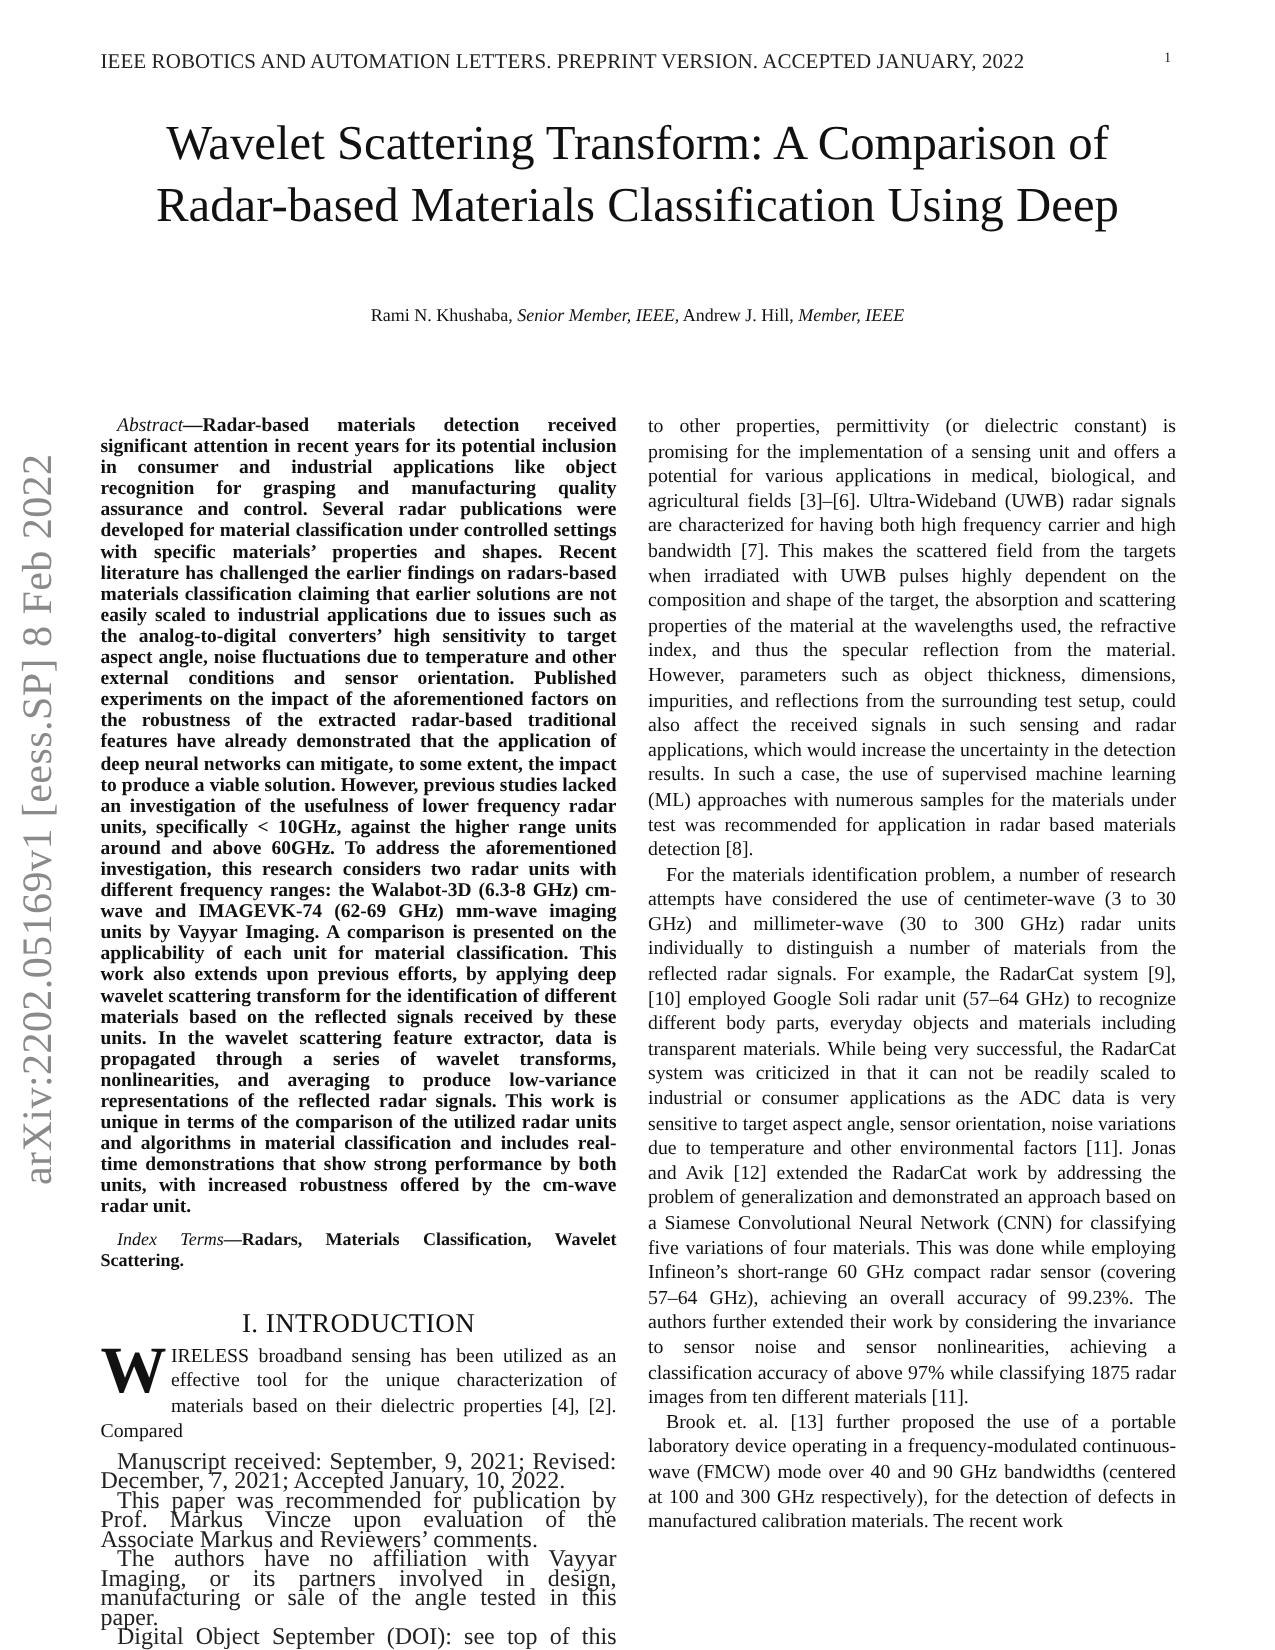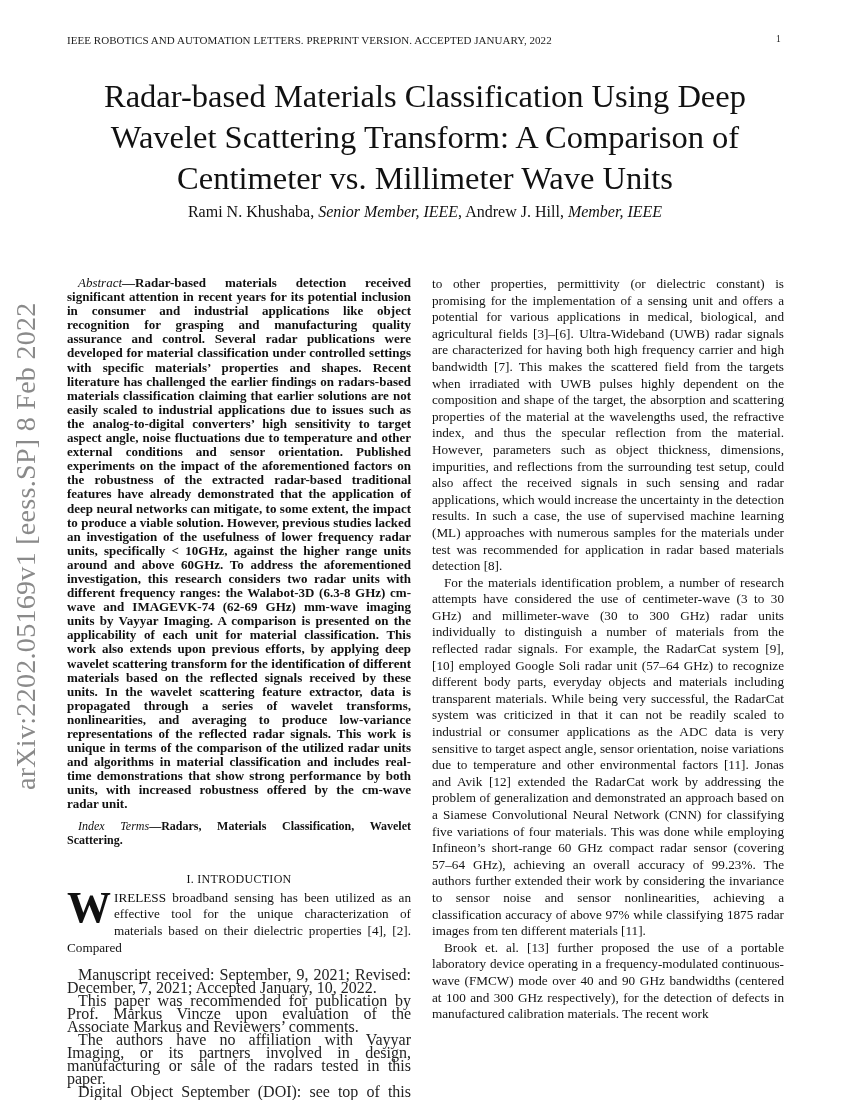--- a/index.html
+++ b/index.html
@@ -12,21 +12,21 @@
       height: 1100px;
       position: relative;
       overflow: hidden;
       font-family: "Liberation Serif", "DejaVu Serif", serif;
       color: #111111;
     }
     .running-header {
       position: absolute;
       top: 34px;
       left: 67px;
-      font-size: 11px;
+      font-size: 14px;
       letter-spacing: 0.05px;
       color: #222;
     }
     .page-number {
       position: absolute;
       top: 34px;
       left: 776px;
       font-size: 9.5px;
       color: #222;
     }
@@ -42,21 +42,21 @@
       margin: 0;
       color: #111;
     }
     .title span { display: block; }
     .authors {
       position: absolute;
       top: 203px;
       left: 40px;
       width: 770px;
       text-align: center;
-      font-size: 16px;
+      font-size: 12px;
       color: #111;
     }
     .authors i { font-style: italic; }
     .arxiv-stamp {
       position: absolute;
       left: 10px;
       top: 790px;
       transform-origin: 0 0;
       transform: rotate(-90deg);
       font-size: 28px;
@@ -96,21 +96,21 @@
       text-align: justify;
       text-indent: 11px;
       margin: 7px 0 0 0;
     }
     .index-terms .lead {
       font-style: italic;
       font-weight: normal;
     }
     .section-heading {
       text-align: center;
-      font-size: 12px;
+      font-size: 18px;
       letter-spacing: 0.3px;
       margin: 25px 0 3px 0;
       font-weight: normal;
     }
     .body-text {
       font-size: 13.2px;
       line-height: 16.6px;
       text-align: justify;
       margin: 0;
     }
@@ -147,44 +147,43 @@
   </style>
 </head>
 <body>
 
 <div class="running-header">IEEE ROBOTICS AND AUTOMATION LETTERS. PREPRINT VERSION. ACCEPTED JANUARY, 2022</div>
 <div class="page-number">1</div>
 
 <div class="arxiv-stamp">arXiv:2202.05169v1  [eess.SP]  8 Feb 2022</div>
 
 <h1 class="title">
+  <span>Wavelet Scattering Transform: A Comparison of</span>
   <span>Radar-based Materials Classification Using Deep</span>
-  <span>Wavelet Scattering Transform: A Comparison of</span>
-  <span>Centimeter vs. Millimeter Wave Units</span>
 </h1>
 
 <div class="authors">
   <span>Rami N. Khushaba,</span>
   <i>Senior Member, IEEE</i><span>, </span><span>Andrew J. Hill,</span>
   <i>Member, IEEE</i>
 </div>
 
 <div class="col-left">
   <p class="abstract"><span class="lead">Abstract</span><span>—Radar-based materials detection received significant attention in recent years for its potential inclusion in consumer and industrial applications like object recognition for grasping and manufacturing quality assurance and control. Several radar publications were developed for material classification under controlled settings with specific materials’ properties and shapes. Recent literature has challenged the earlier findings on radars-based materials classification claiming that earlier solutions are not easily scaled to industrial applications due to issues such as the analog-to-digital converters’ high sensitivity to target aspect angle, noise fluctuations due to temperature and other external conditions and sensor orientation. Published experiments on the impact of the aforementioned factors on the robustness of the extracted radar-based traditional features have already demonstrated that the application of deep neural networks can mitigate, to some extent, the impact to produce a viable solution. However, previous studies lacked an investigation of the usefulness of lower frequency radar units, specifically &lt; 10GHz, against the higher range units around and above 60GHz. To address the aforementioned investigation, this research considers two radar units with different frequency ranges: the Walabot-3D (6.3-8 GHz) cm-wave and IMAGEVK-74 (62-69 GHz) mm-wave imaging units by Vayyar Imaging. A comparison is presented on the applicability of each unit for material classification. This work also extends upon previous efforts, by applying deep wavelet scattering transform for the identification of different materials based on the reflected signals received by these units. In the wavelet scattering feature extractor, data is propagated through a series of wavelet transforms, nonlinearities, and averaging to produce low-variance representations of the reflected radar signals. This work is unique in terms of the comparison of the utilized radar units and algorithms in material classification and includes real-time demonstrations that show strong performance by both units, with increased robustness offered by the cm-wave radar unit.</span></p>
   <p class="index-terms"><span class="lead">Index Terms</span><span>—Radars, Materials Classification, Wavelet Scattering.</span></p>
 
   <div class="section-heading"><span style="text-transform: uppercase;">I. Introduction</span></div>
 
   <p class="body-text intro-para"><span class="dropcap">W</span><span class="rest-first">ireless</span><span> broadband sensing has been utilized as an effective tool for the unique characterization of materials based on their dielectric properties [4], [2]. Compared</span></p>
 </div>
 
 <div class="footnotes">
   <p>Manuscript received: September, 9, 2021; Revised: December, 7, 2021; Accepted January, 10, 2022.</p>
   <p>This paper was recommended for publication by Prof. Markus Vincze upon evaluation of the Associate Markus and Reviewers’ comments.</p>
-  <p>The authors have no affiliation with Vayyar Imaging, or its partners involved in design, manufacturing or sale of the radars tested in this paper.</p>
+  <p>The authors have no affiliation with Vayyar Imaging, or its partners involved in design, manufacturing or sale of the angle tested in this paper.</p>
   <p>Digital Object September (DOI): see top of this page.</p>
 </div>
 
 <div class="col-right right-text">
   <p class="body-text">to other properties, permittivity (or dielectric constant) is promising for the implementation of a sensing unit and offers a potential for various applications in medical, biological, and agricultural fields [3]–[6]. Ultra-Wideband (UWB) radar signals are characterized for having both high frequency carrier and high bandwidth [7]. This makes the scattered field from the targets when irradiated with UWB pulses highly dependent on the composition and shape of the target, the absorption and scattering properties of the material at the wavelengths used, the refractive index, and thus the specular reflection from the material. However, parameters such as object thickness, dimensions, impurities, and reflections from the surrounding test setup, could also affect the received signals in such sensing and radar applications, which would increase the uncertainty in the detection results. In such a case, the use of supervised machine learning (ML) approaches with numerous samples for the materials under test was recommended for application in radar based materials detection [8].</p>
   <p class="body-text indent">For the materials identification problem, a number of research attempts have considered the use of centimeter-wave (3 to 30 GHz) and millimeter-wave (30 to 300 GHz) radar units individually to distinguish a number of materials from the reflected radar signals. For example, the RadarCat system [9], [10] employed Google Soli radar unit (57–64 GHz) to recognize different body parts, everyday objects and materials including transparent materials. While being very successful, the RadarCat system was criticized in that it can not be readily scaled to industrial or consumer applications as the ADC data is very sensitive to target aspect angle, sensor orientation, noise variations due to temperature and other environmental factors [11]. Jonas and Avik [12] extended the RadarCat work by addressing the problem of generalization and demonstrated an approach based on a Siamese Convolutional Neural Network (CNN) for classifying five variations of four materials. This was done while employing Infineon’s short-range 60 GHz compact radar sensor (covering 57–64 GHz), achieving an overall accuracy of 99.23%. The authors further extended their work by considering the invariance to sensor noise and sensor nonlinearities, achieving a classification accuracy of above 97% while classifying 1875 radar images from ten different materials [11].</p>
   <p class="body-text indent">Brook et. al. [13] further proposed the use of a portable laboratory device operating in a frequency-modulated continuous-wave (FMCW) mode over 40 and 90 GHz bandwidths (centered at 100 and 300 GHz respectively), for the detection of defects in manufactured calibration materials. The recent work</p>
 </div>
 
 </body></html>

